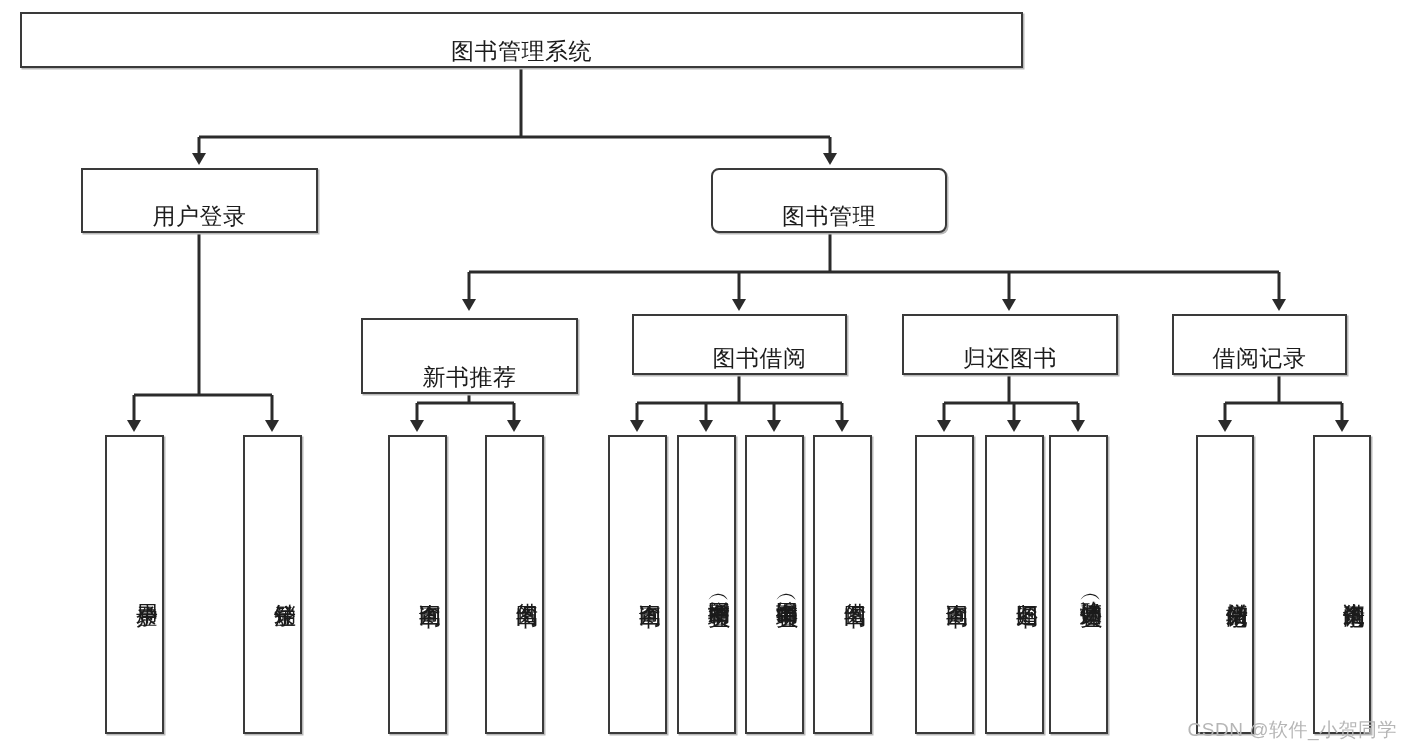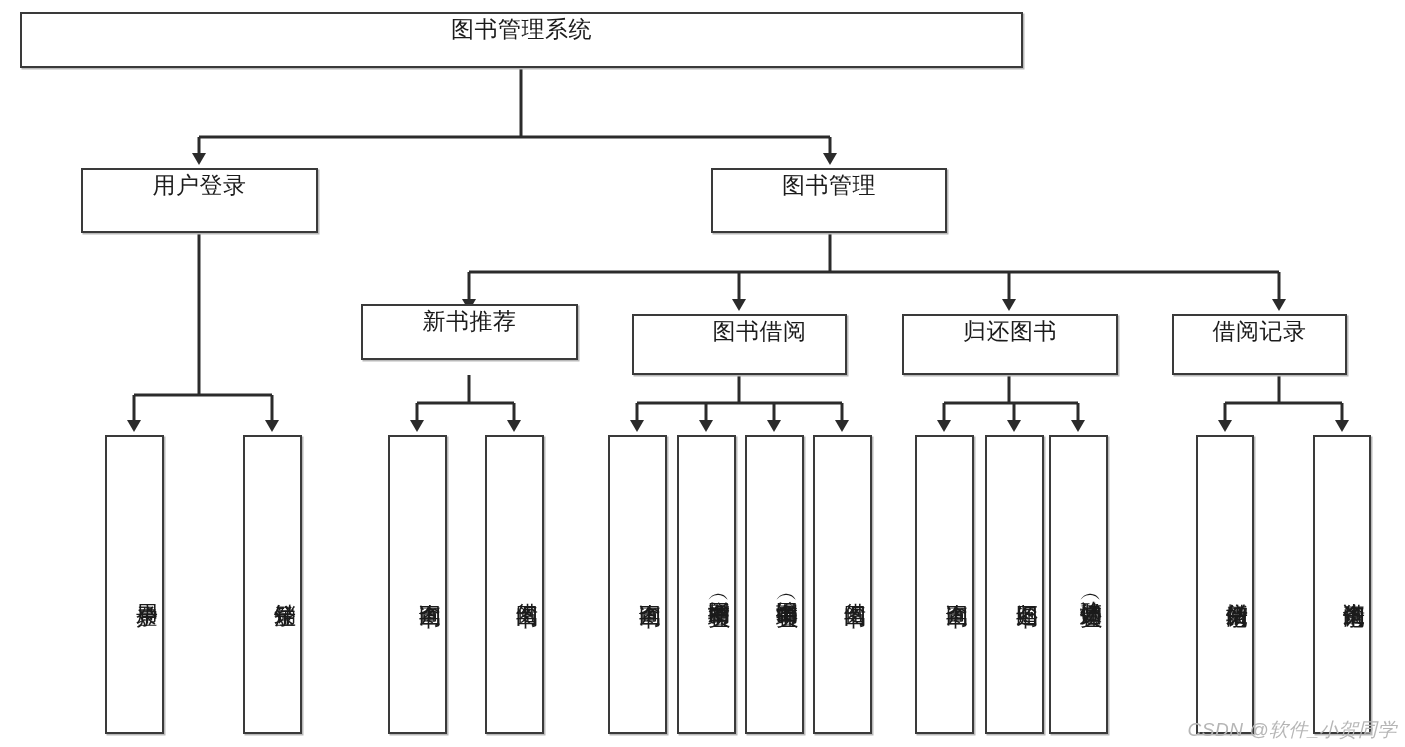--- a/index.html
+++ b/index.html
@@ -25,21 +25,21 @@
     height: 747px;
     pointer-events: none;
   }
   .node {
     position: absolute;
     box-sizing: border-box;
     background: #ffffff;
     border: 2px solid #3a3a3a;
     box-shadow: 1.5px 1.5px 0 0 #b9b9b9;
     display: flex;
-    align-items: flex-start;
+    align-items: flex-end;
     justify-content: center;
     color: #1b1b1b;
     line-height: 1.32;
     text-align: center;
   }
   .node.horiz {
     font-size: 23px;
     letter-spacing: 0.5px;
   }
   .node.vert {
@@ -59,21 +59,20 @@
     white-space: pre-line;
   }
   .watermark {
     position: absolute;
     right: 8px;
     bottom: 4px;
     font-size: 19px;
     color: #b6b6b6;
     letter-spacing: 0.5px;
     white-space: nowrap;
-    font-style: italic;
   }
 </style>
 </head>
 <body>
 
 <div id="canvas">
 
   <svg id="wires" viewBox="0 0 1405 747" xmlns="http://www.w3.org/2000/svg">
     <defs>
       <marker id="arrow" viewBox="0 0 12 14" refX="1" refY="7" markerWidth="12" markerHeight="14" orient="auto-start-reverse" markerUnits="userSpaceOnUse">
@@ -125,25 +124,25 @@
     </g>
   </svg>
 
   <div class="node horiz" style="left:20px; top:12px; width:1003px; height:56px;">
     <span class="node-label">图书管理系统</span>
   </div>
 
   <div class="node horiz" style="left:81px; top:168px; width:237px; height:65px;">
     <span class="node-label">用户登录</span>
   </div>
-  <div class="node horiz" style="left:711px; top:168px; width:236px; height:65px;">
+  <div class="node horiz" style="left:711px; top:168px; width:236px; height:65px;border-radius:8px;">
     <span class="node-label">图书管理</span>
   </div>
 
-  <div class="node horiz" style="left:361px; top:304px; width:217px; height:56px;">
+  <div class="node horiz" style="left:361px; top:318px; width:217px; height:76px;">
     <span class="node-label">新书推荐</span>
   </div>
   <div class="node horiz" style="left:632px; top:314px; width:215px; height:61px;padding-left:40px;">
     <span class="node-label">图书借阅</span>
   </div>
   <div class="node horiz" style="left:902px; top:314px; width:216px; height:61px;">
     <span class="node-label">归还图书</span>
   </div>
   <div class="node horiz" style="left:1172px; top:314px; width:175px; height:61px;">
     <span class="node-label">借阅记录</span>

